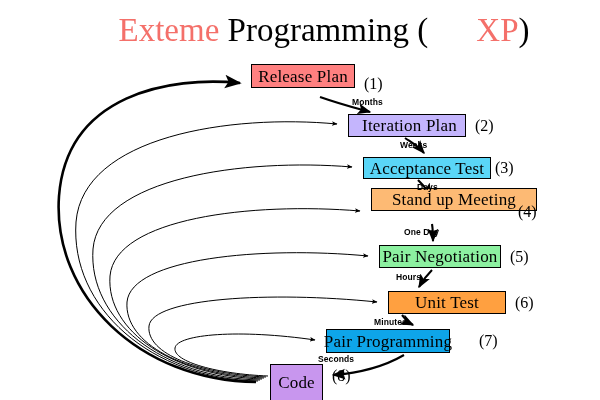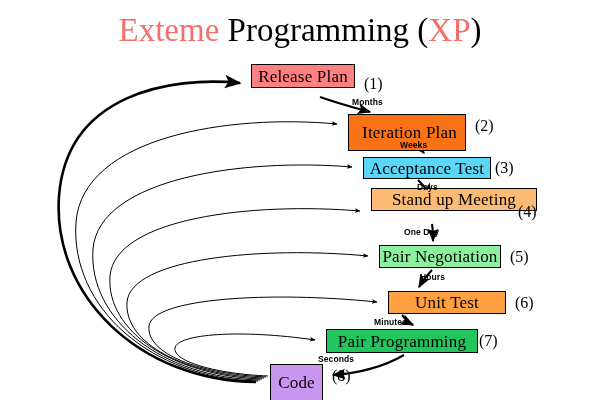--- a/index.html
+++ b/index.html
@@ -21,21 +21,21 @@
     left: 0;
     top: 10px;
     width: 600px;
     text-align: center;
     font-family: "Liberation Serif", serif;
     font-size: 33px;
     line-height: 40px;
     color: #000000;
     white-space: nowrap;
   }
-  #title .hl { color: #f4706a; }
+  #title .hl { color: #f4706a; margin-left: 48px; }
   #diagram {
     position: absolute;
     left: 0;
     top: 0;
     width: 600px;
     height: 400px;
   }
   .node {
     position: absolute;
     box-sizing: border-box;
@@ -102,38 +102,38 @@
       <path stroke-width="1.0" d="M 262 379 C 174 376 106 332 110 276 C 115 218 252 202 360 211" marker-end="url(#ahb)"></path>
       <path stroke-width="1.0" d="M 260 380 C 163 378 88 320 93 249 C 99 178 244 158 352 167" marker-end="url(#ahb)"></path>
       <path stroke-width="1.0" d="M 258 381 C 152 379 70 308 76 222 C 83 136 231 114 337 124" marker-end="url(#ahb)"></path>
       <path stroke-width="2.6" d="M 256 382 C 140 381 52 296 59 196 C 67 94 170 76 240 83" marker-end="url(#ah)"></path>
     </g>
   </svg>
 
   <div id="nodes">
       <div class="node" style="left: 251px; top: 64px; width: 104px; height: 24px; background: rgb(255, 128, 128);">Release Plan</div>
       <div class="nodenum" style="left: 364px; top: 75px;">(1)</div>
-      <div class="node" style="left: 348px; top: 114px; width: 118px; height: 37px; background: #f97316; padding-left: 11px;">Iteration Plan</div>
+      <div class="node" style="left: 348px; top: 114px; width: 118px; height: 23px; background: #c4b5fd; padding-left: 11px;">Iteration Plan</div>
       <div class="nodenum" style="left: 475px; top: 116.5px;">(2)</div>
       <div class="node" style="left: 363px; top: 157px; width: 128px; height: 22px; background: rgb(90, 214, 247);">Acceptance Test</div>
       <div class="nodenum" style="left: 495px; top: 159px;">(3)</div>
       <div class="node" style="left: 371px; top: 188px; width: 166px; height: 23px; background: #fdba74;">Stand up Meeting</div>
       <div class="nodenum" style="left: 518px; top: 202.5px;">(4)</div>
       <div class="node" style="left: 379px; top: 245px; width: 122px; height: 23px; background: rgb(140, 240, 160);">Pair Negotiation</div>
       <div class="nodenum" style="left: 510px; top: 247.5px;">(5)</div>
       <div class="node" style="left: 388px; top: 291px; width: 118px; height: 23px; background: rgb(255, 160, 64);">Unit Test</div>
       <div class="nodenum" style="left: 515px; top: 293.5px;">(6)</div>
-      <div class="node" style="left: 326px; top: 329px; width: 152px; height: 24px; background: #22c55e;">Pair Programming</div>
+      <div class="node" style="left: 326px; top: 329px; width: 124px; height: 24px; background: #0ea5e9;">Pair Programming</div>
       <div class="nodenum" style="left: 479px; top: 332px;">(7)</div>
       <div class="node" style="left: 270px; top: 364px; width: 53px; height: 37px; background: rgb(200, 150, 238);">Code</div>
       <div class="nodenum" style="left: 332px; top: 366.5px;">(8)</div>
     </div>
   <div id="labels">
       <div class="tlabel" style="left: 340px; top: 97px; padding-left: 12px;">Months</div>
       <div class="tlabel" style="left: 400px; top: 140px;">Weeks</div>
       <div class="tlabel" style="left: 405px; top: 182px; margin-left: 12px;">Days</div>
       <div class="tlabel" style="left: 404px; top: 227px;">One Day</div>
-      <div class="tlabel" style="left: 404px; top: 272px; padding-left: 16px;">Hours</div>
+      <div class="tlabel" style="left: 380px; top: 272px; padding-left: 16px;">Hours</div>
       <div class="tlabel" style="left: 374px; top: 317px;">Minutes</div>
       <div class="tlabel" style="left: 318px; top: 354px;">Seconds</div>
     </div>
 
 </div>
 
 </body></html>

